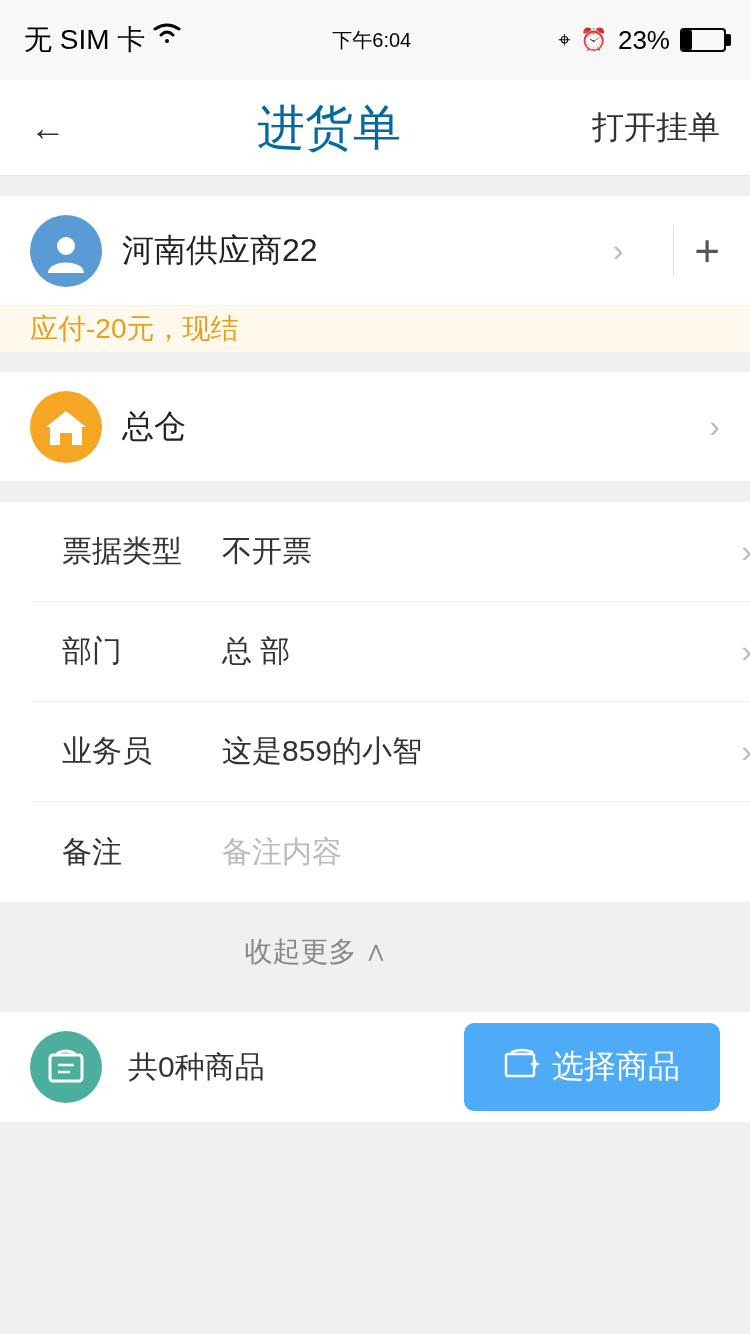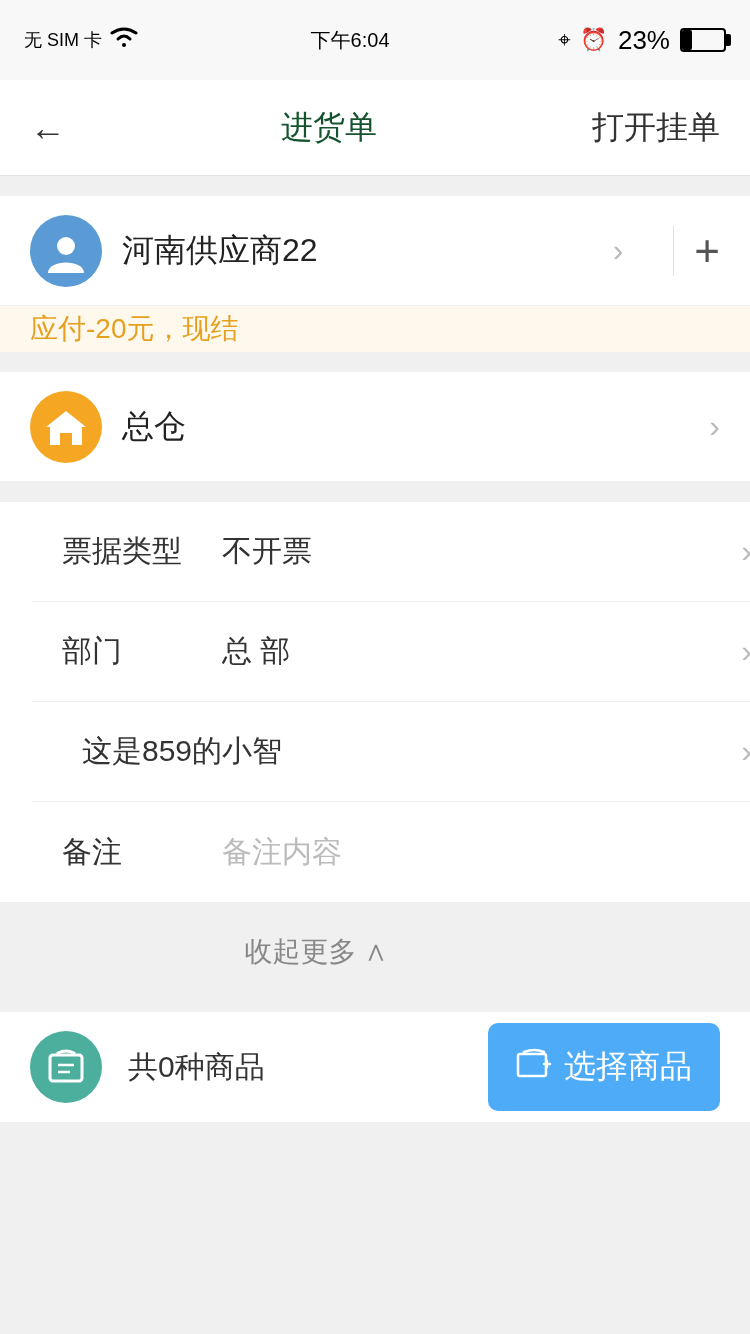--- a/index.html
+++ b/index.html
@@ -18,23 +18,22 @@
       height: 80px;
       background: #f8f8f8;
       display: flex;
       align-items: center;
       justify-content: space-between;
       padding: 0 24px;
       font-size: 26px;
     }
     .status-left {
       display: flex;
-      align-items: center;
       gap: 4px;
-      font-size: 18px;
+      font-size: 28px;
       color: #000;
     }
     .status-center {
       font-size: 20px;
       font-weight: 500;
       color: #000;
     }
     .status-right {
       display: flex;
       align-items: center;
@@ -53,23 +52,23 @@
       justify-content: space-between;
       padding: 0 30px;
       border-bottom: 1px solid #e5e5e5;
     }
     .nav-back {
       font-size: 36px;
       color: #333;
       cursor: pointer;
     }
     .nav-title {
-      font-size: 32px;
+      font-size: 48px;
       font-weight: 500;
-      color: #14532d;
+      color: #0369a1;
     }
     .nav-action {
       font-size: 32px;
       color: #333;
       cursor: pointer;
     }
 
     
     .section-gap {
       width: 750px;
@@ -240,21 +239,21 @@
     .product-count {
       flex: 1;
       font-size: 30px;
       color: #333;
     }
     .select-btn {
       background: #4dabf7;
       color: #fff;
       border: none;
       border-radius: 10px;
-      padding: 22px 28px;
+      padding: 22px 40px;
       font-size: 32px;
       display: flex;
       align-items: center;
       gap: 12px;
       cursor: pointer;
     }
 
     
     .page-bg {
       width: 750px;
@@ -335,20 +334,21 @@
     <span class="chevron-right">›</span>
   </div>
 
   <div class="form-row">
     <span class="form-label">部门</span>
     <span class="form-value">总 部</span>
     <span class="chevron-right">›</span>
   </div>
 
   <div class="form-row">
+    <span class="form-label">业务员</span>
     <span class="form-value">这是859的小智</span>
     <span class="chevron-right">›</span>
   </div>
 
   <div class="form-row">
     <span class="form-label">备注</span>
     <span class="form-value form-placeholder">备注内容</span>
   </div>
 </div>
 

